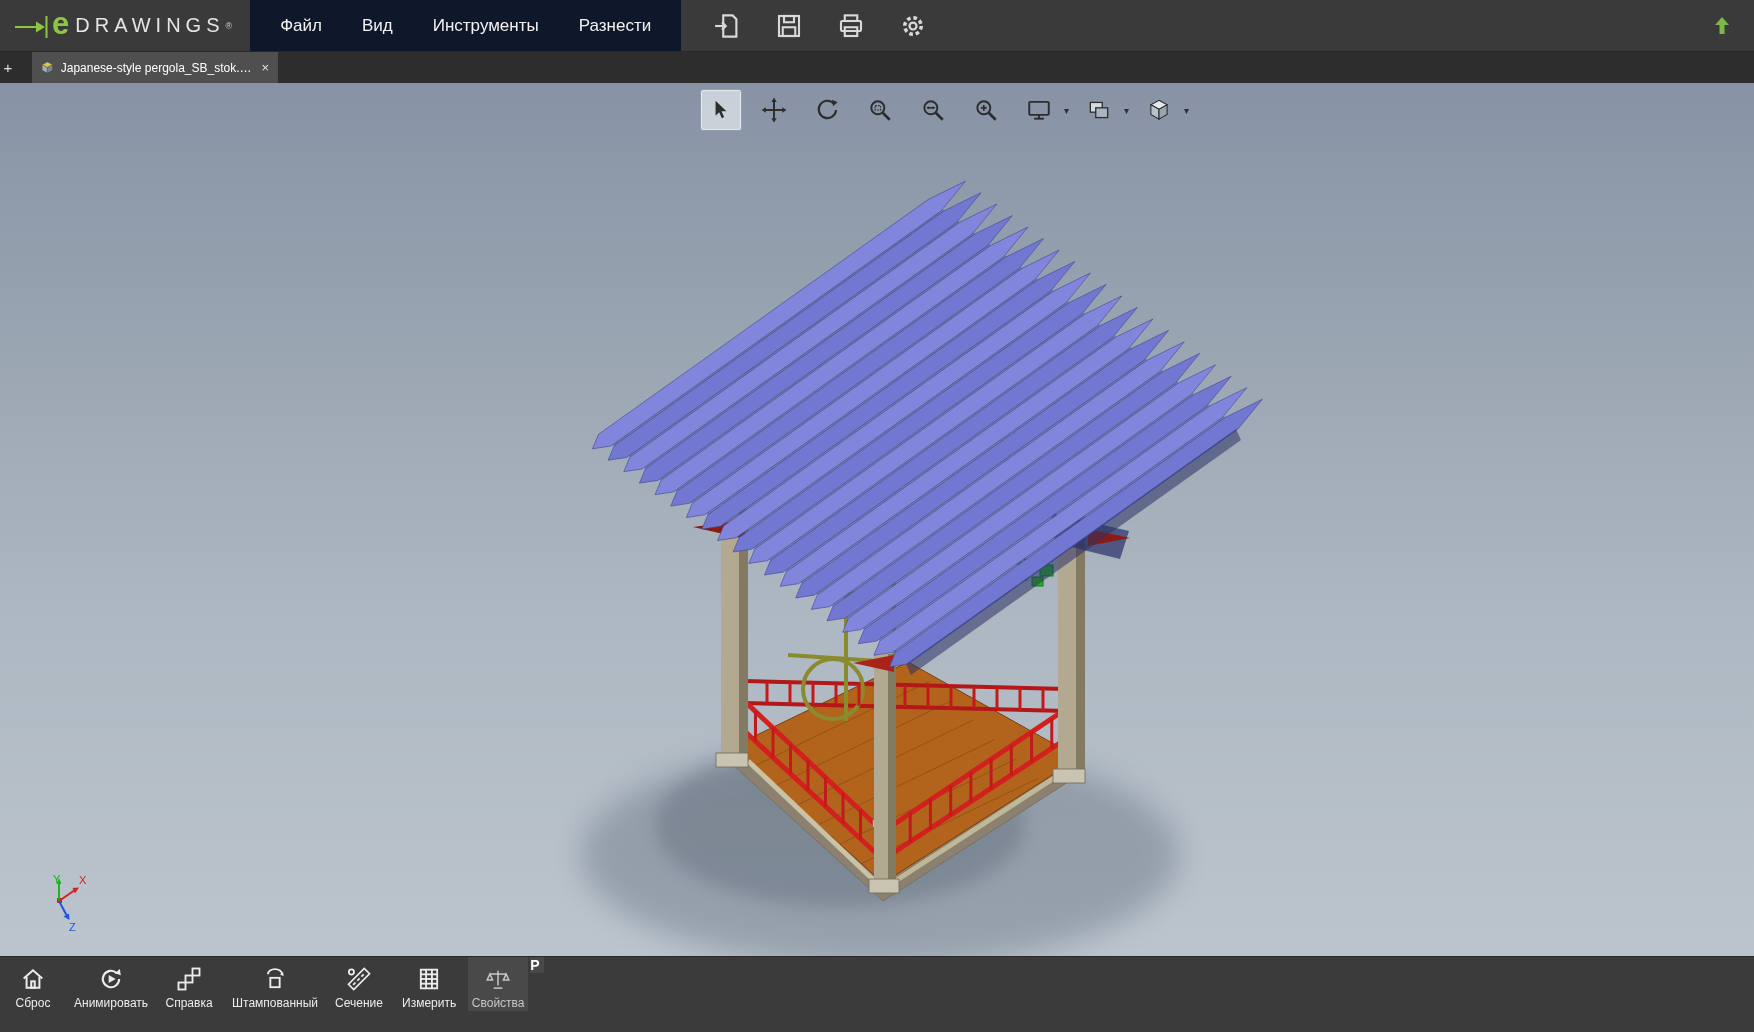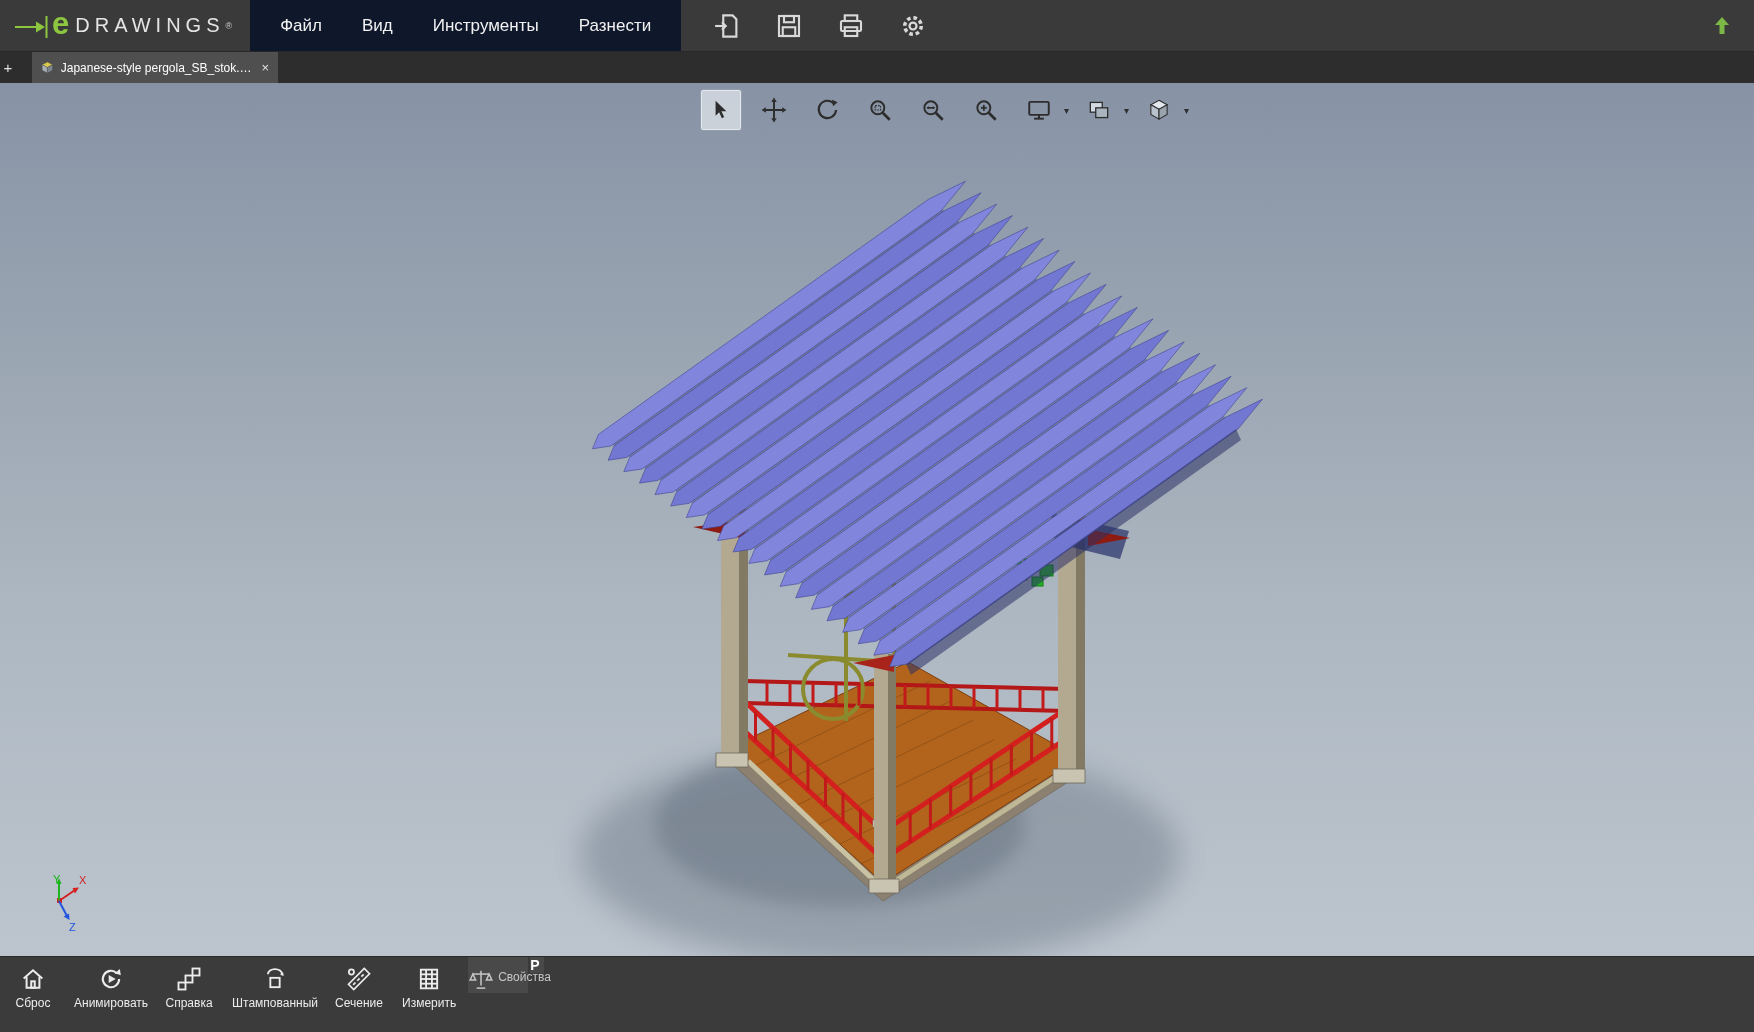--- a/index.html
+++ b/index.html
@@ -38,21 +38,21 @@
   .vt-caret{font-size:10px;color:#2f2f2f;margin-left:-7px;margin-right:-2px;cursor:pointer;align-self:center}
 
   
   .bottombar{height:76px;background:#3b3b3b;border-top:1px solid #292929;display:flex;align-items:flex-start;color:#ececec}
   .bb-btn{min-width:66px;padding:6px 8px 5px;border:none;background:none;color:#ececec;cursor:pointer;
     display:flex;flex-direction:column;align-items:center;justify-content:flex-start;gap:4px}
   .bb-label{font-size:12px;line-height:1.15;text-align:center;max-width:88px}
   .bb-icon{height:30px;display:flex;align-items:flex-end}
   .sep{width:2px;background:linear-gradient(90deg,#2e2e2e 50%,#4e4e4e 50%)}
   .bb-status{flex:1;display:flex;align-items:center;justify-content:center;font-size:14px;color:#f2f2f2}
-  .bb-props{width:60px;background:#494949;display:flex;flex-direction:row;align-items:center;justify-content:flex-start;
+  .bb-props{width:60px;background:#494949;display:flex;flex-direction:column;align-items:center;justify-content:flex-start;
     gap:4px;padding-top:6px;color:#c6c6c6;cursor:pointer;border:none}
   .bb-props .bb-label{font-size:12px;color:#c6c6c6}
   .bb-partial{width:16px;background:#494949;border-left:2px solid #3a3a3a;color:#fff;font-weight:bold;font-size:14px;
     display:flex;align-items:center;justify-content:flex-start;overflow:hidden;cursor:pointer;border-top:none;border-right:none;border-bottom:none}
 </style>
 </head>
 <body>
 
 <header class="topbar">
   <div class="logo">

